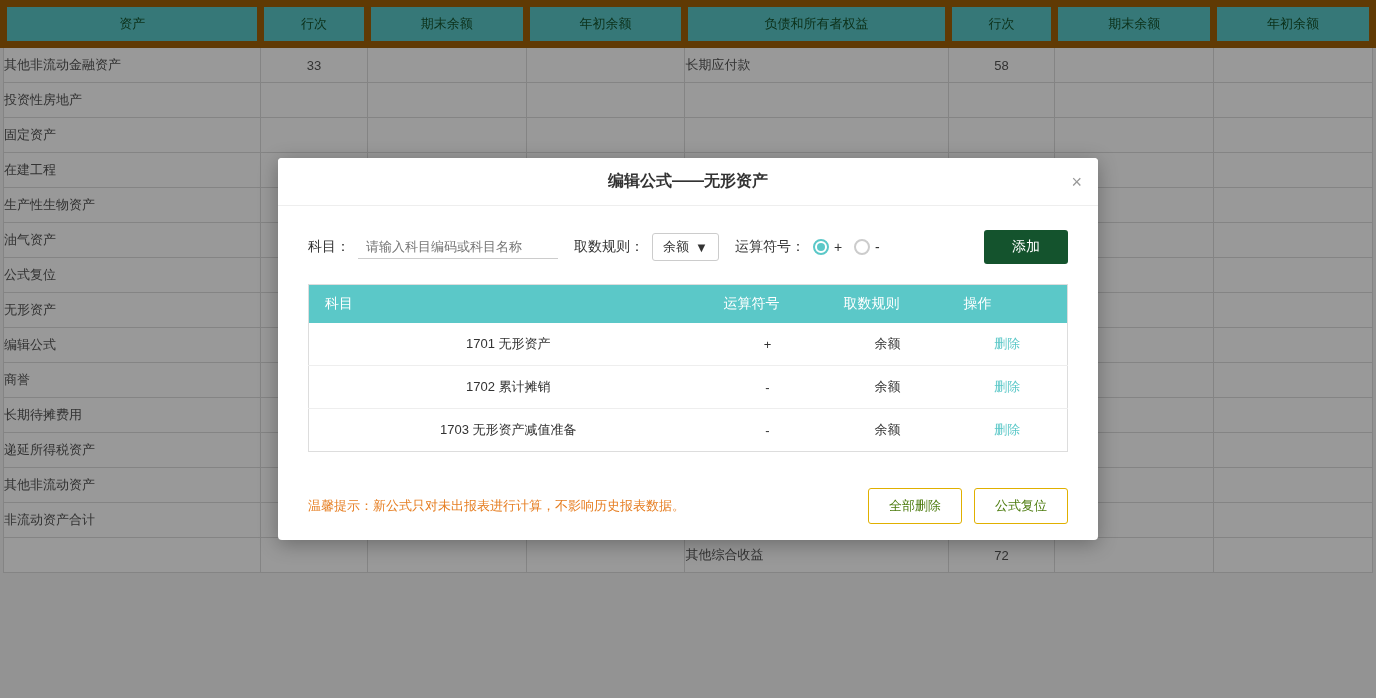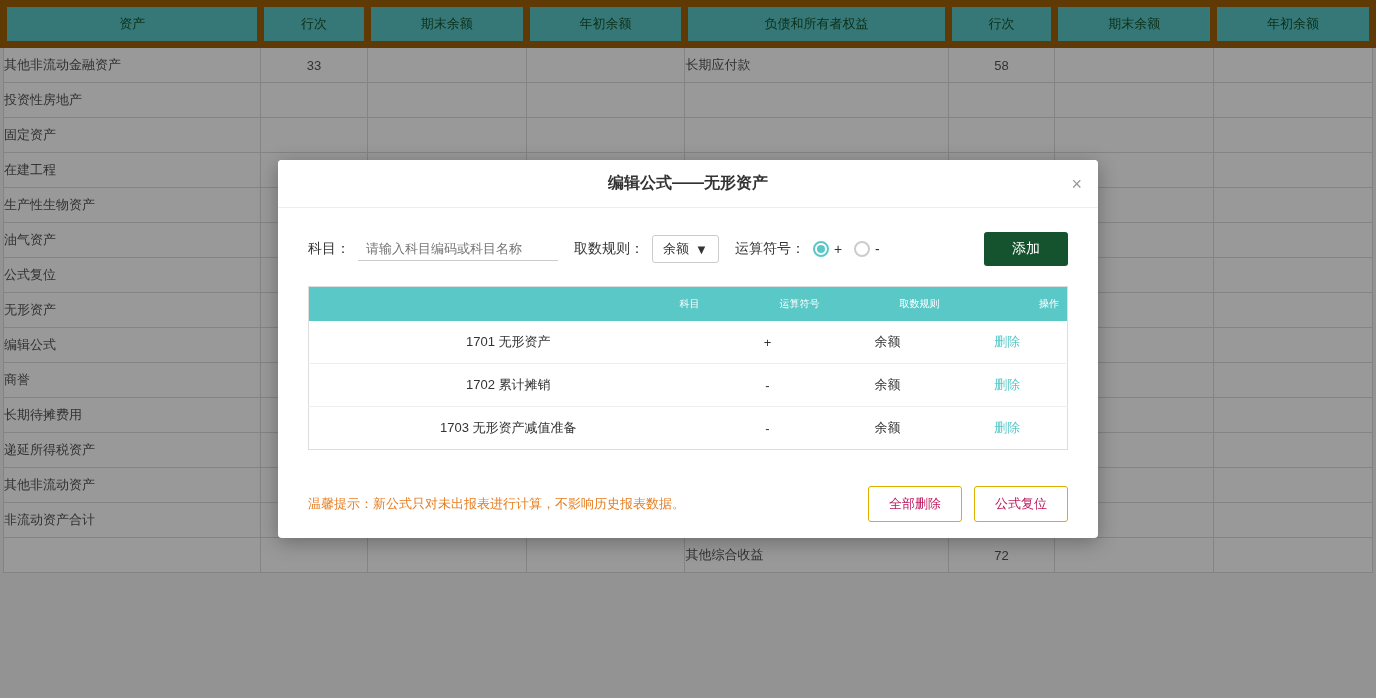--- a/index.html
+++ b/index.html
@@ -212,24 +212,24 @@
     
     .data-table {
       width: 100%;
       border-collapse: collapse;
       border: 1px solid #ddd;
     }
 
     .data-table thead tr th {
       background: #5bc8c8;
       color: #fff;
-      padding: 10px 8px;
-      text-align: right;
+      padding: 10px 16px;
+      text-align: left;
       font-weight: normal;
-      font-size: 10px;
+      font-size: 14px;
     }
 
     .data-table tbody tr td {
       padding: 12px 16px;
       border-bottom: 1px solid #eee;
       text-align: center;
       font-size: 13px;
       color: #333;
     }
 
@@ -260,21 +260,21 @@
       font-size: 13px;
     }
 
     .footer-btns {
       display: flex;
       gap: 12px;
     }
 
     .outline-btn {
       border: 1px solid #e0b000;
-      color: #be185d;
+      color: #4d7c0f;
       background: #fff;
       border-radius: 3px;
       padding: 8px 20px;
       font-size: 13px;
       cursor: pointer;
     }
   </style>
 </head>
 <body>
 

